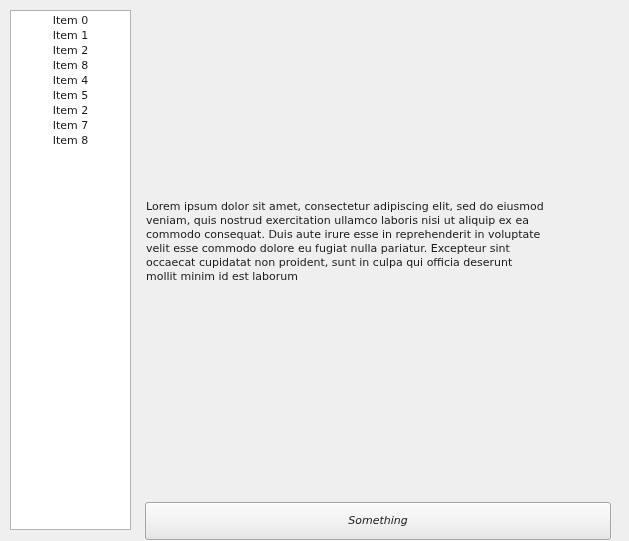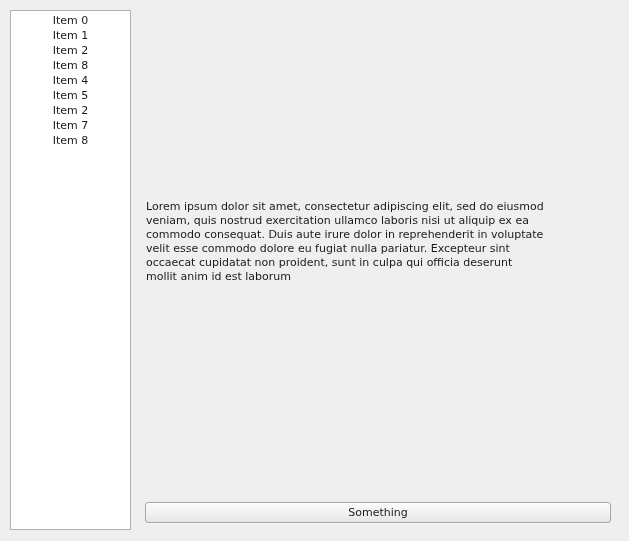--- a/index.html
+++ b/index.html
@@ -49,33 +49,34 @@
     color: #1a1a1a;
   }
   .paragraph-line {
     white-space: nowrap;
   }
   .push-button {
     position: absolute;
     left: 145px;
     top: 502px;
     width: 466px;
-    height: 21px;
+    height: 38px;
     box-sizing: border-box;
     border: 1px solid #a6a6a6;
     border-radius: 3px;
     background: linear-gradient(to bottom, #fbfbfb 0%, #f2f2f2 50%, #e6e6e6 100%);
     box-shadow: inset 0 1px 0 #ffffff, 0 1px 0 rgba(255,255,255,0.6);
     font-family: "DejaVu Sans", "Liberation Sans", sans-serif;
     font-size: 11px;
     color: #1a1a1a;
     text-align: center;
     line-height: 18px;
     padding: 0;
     cursor: default;
+    font-style: italic;
   }
 </style>
 </head>
 <body>
 
 <div class="window">
 
   <div class="listbox">
       <div class="list-item">Item 0</div>
       <div class="list-item">Item 1</div>
@@ -84,21 +85,21 @@
       <div class="list-item">Item 4</div>
       <div class="list-item">Item 5</div>
       <div class="list-item">Item 2</div>
       <div class="list-item">Item 7</div>
       <div class="list-item">Item 8</div>
     </div>
 
   <div class="lorem-paragraph">
       <div class="paragraph-line">Lorem ipsum dolor sit amet, consectetur adipiscing elit, sed do eiusmod</div>
       <div class="paragraph-line">veniam, quis nostrud exercitation ullamco laboris nisi ut aliquip ex ea</div>
-      <div class="paragraph-line">commodo consequat. Duis aute irure dolor in reprehenderit in voluptate</div>
+      <div class="paragraph-line">commodo consequat. Duis aute irure esse in reprehenderit in voluptate</div>
       <div class="paragraph-line">velit esse commodo dolore eu fugiat nulla pariatur. Excepteur sint</div>
       <div class="paragraph-line">occaecat cupidatat non proident, sunt in culpa qui officia deserunt</div>
-      <div class="paragraph-line">mollit anim id est laborum</div>
+      <div class="paragraph-line">mollit minim id est laborum</div>
     </div>
 
   <button class="push-button">Something</button>
 
 </div>
 
 </body></html>

